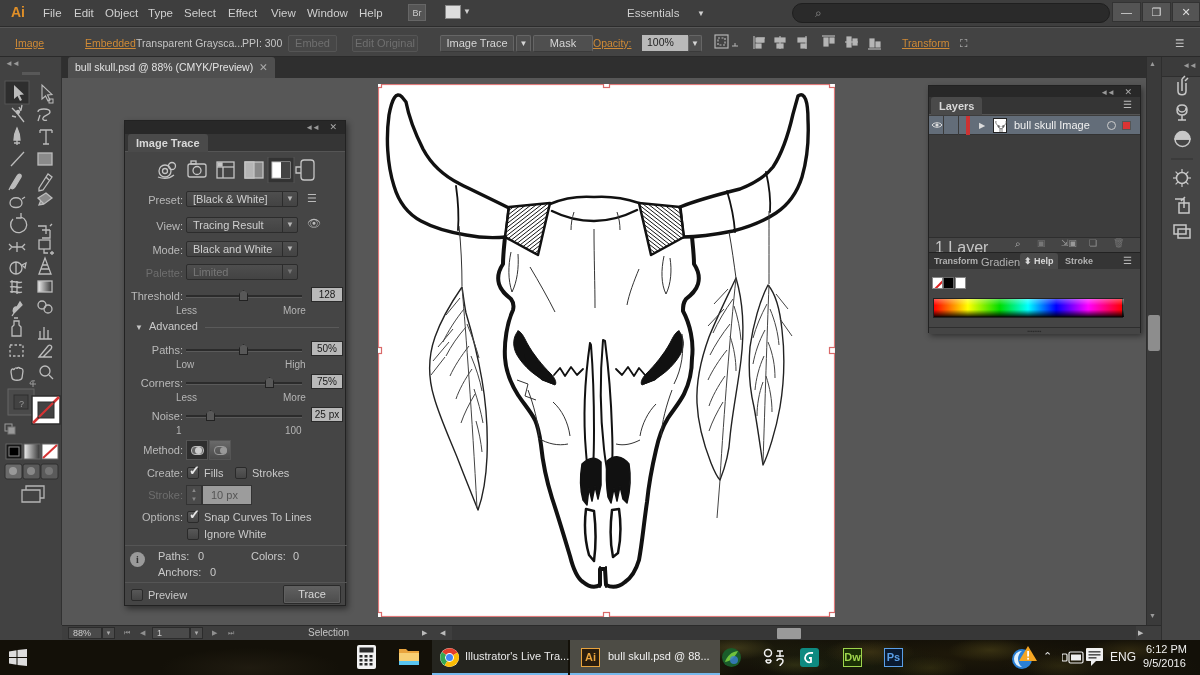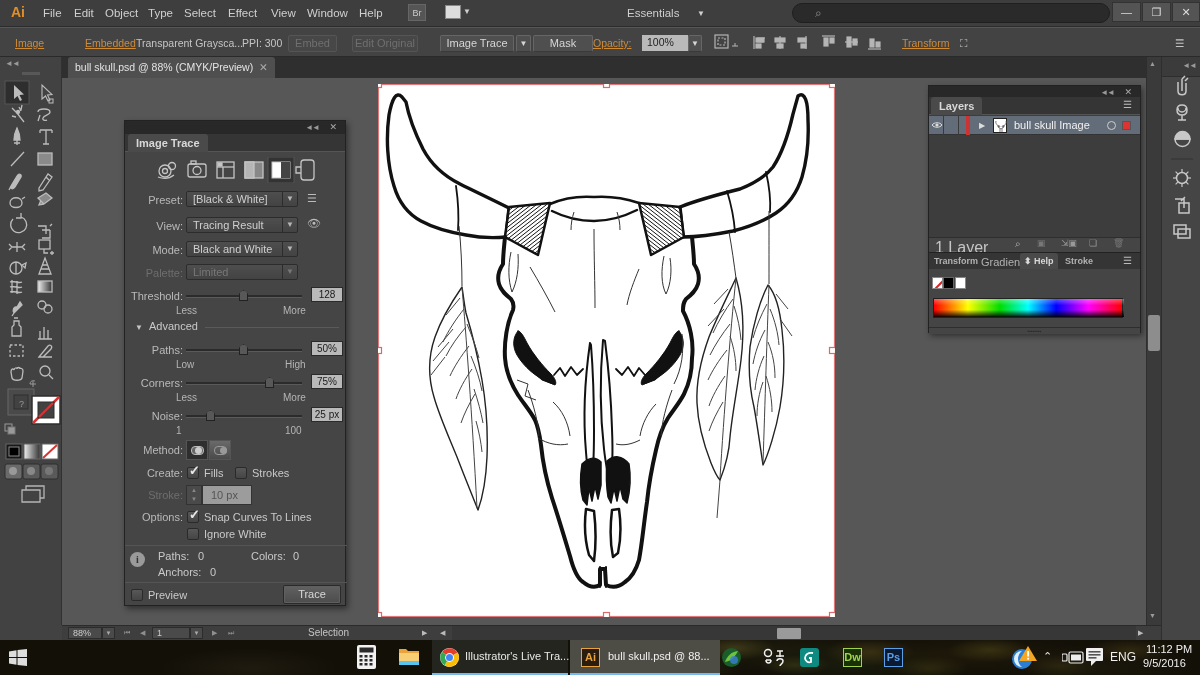--- a/index.html
+++ b/index.html
@@ -642,16 +642,16 @@
     <rect x="9" y="3.5" width="10" height="6" fill="#eee"></rect>
   </svg>
   <svg class="abs" style="left:1086px;top:8px" width="17" height="19" viewBox="0 0 17 19">
     <rect x="0" y="0" width="17" height="13" rx="1" fill="#f0f0f0"></rect>
     <polygon points="5,13 5,18 10,13" fill="#f0f0f0"></polygon>
     <rect x="2.5" y="3" width="12" height="1.6" fill="#555"></rect>
         <rect x="2.5" y="6" width="12" height="1.6" fill="#555"></rect>
         <rect x="2.5" y="9" width="8" height="1.6" fill="#555"></rect>
   </svg>
   <span class="abs" style="left:1110px;top:10px;color:#f0f0f0;font-size:12px">ENG</span>
-  <span class="abs" style="left:1146px;top:3px;color:#f0f0f0;font-size:11px">11:12 PM</span>
+  <span class="abs" style="left:1146px;top:3px;color:#f0f0f0;font-size:11px">6:12 PM</span>
   <span class="abs" style="left:1143px;top:17px;color:#f0f0f0;font-size:11px">9/5/2016</span>
 </div>
 
 </div>
 </body></html>

